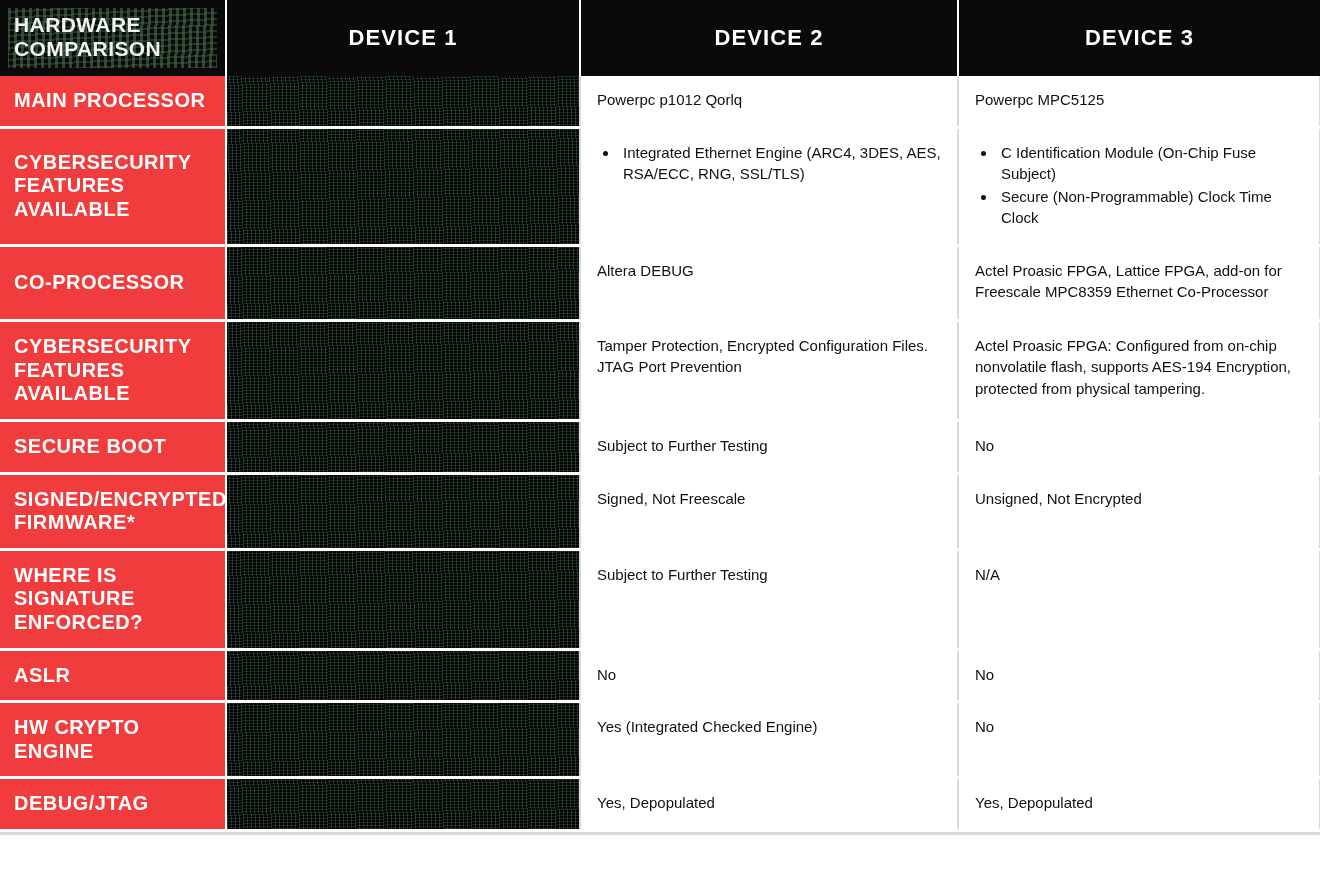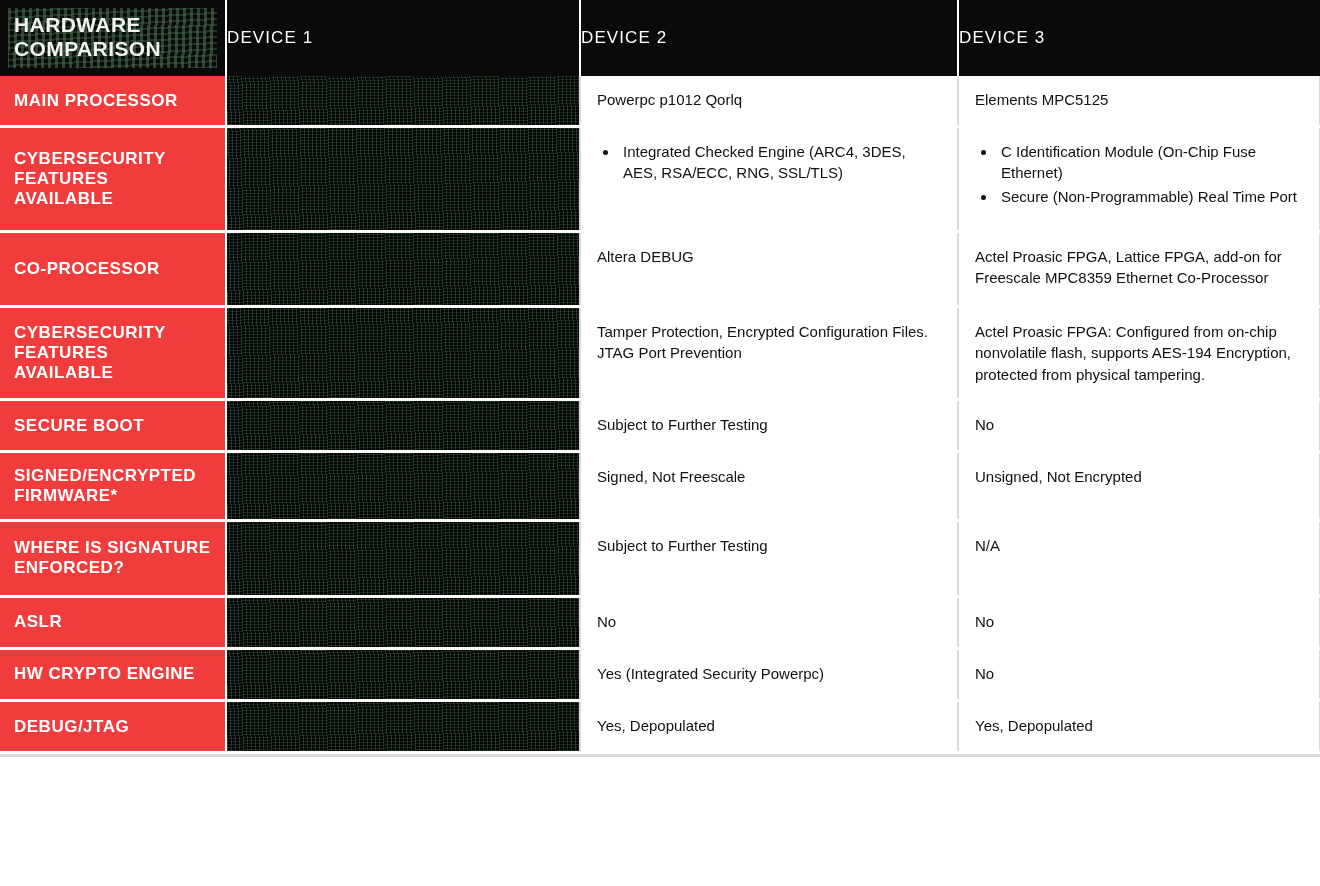--- a/index.html
+++ b/index.html
@@ -61,41 +61,41 @@
     background:
       repeating-linear-gradient(92deg, rgba(64,110,74,0.55) 0 3px, rgba(18,34,22,0.0) 3px 7px),
       repeating-linear-gradient(-3deg, rgba(70,120,82,0.35) 0 2px, rgba(0,0,0,0) 2px 6px);
     mix-blend-mode: screen;
     z-index: 3;
     pointer-events: none;
   }
   .hdr-dev {
     background: #0a0a0a;
     color: #ffffff;
-    text-align: left;
-    font-size: 17px;
-    font-weight: normal;
+    text-align: center;
+    font-size: 22px;
+    font-weight: bold;
     letter-spacing: 1.1px;
     height: 76px;
     box-sizing: border-box;
     text-transform: uppercase;
     border-left: 2px solid #ffffff;
   }
 
   tbody td {
     padding: 0;
     margin: 0;
     vertical-align: top;
   }
 
   
   .rowlabel {
     background: #f03c3c;
     color: #ffffff;
-    font-size: 17px;
+    font-size: 20px;
     font-weight: bold;
     letter-spacing: 0.5px;
     text-transform: uppercase;
     padding: 13px 14px 13px 14px;
     line-height: 1.18;
     border-bottom: 3px solid #ffffff;
     vertical-align: middle;
     box-sizing: border-box;
   }
 
@@ -200,40 +200,40 @@
         <th class="hdr-dev">DEVICE 1</th>
         <th class="hdr-dev">DEVICE 2</th>
         <th class="hdr-dev">DEVICE 3</th>
       </tr>
     </thead>
     <tbody id="tbody">
         <tr>
           <td class="rowlabel">MAIN PROCESSOR</td>
           <td class="redacted"><span class="txt">ARM Spear1380</span></td>
           <td class="cell"><span class="">Powerpc p1012 Qorlq</span></td>
-          <td class="cell"><span class="">Elements MPC5125</span></td>
+          <td class="cell"><span class="">Powerpc MPC5125</span></td>
         </tr>
         <tr>
           <td class="rowlabel">CYBERSECURITY FEATURES AVAILABLE</td>
           <td class="redacted">
             <ul>
               <li>C3 Cryptographic Accelerator</li>
               <li>Secure Boot Support</li>
               <li>JTAG Disable Option</li>
             </ul>
           </td>
           <td class="cell">
             <ul>
-              <li>Integrated Checked Engine (ARC4, 3DES, AES, RSA/ECC, RNG, SSL/TLS)</li>
+              <li>Integrated Ethernet Engine (ARC4, 3DES, AES, RSA/ECC, RNG, SSL/TLS)</li>
             </ul>
           </td>
           <td class="cell">
             <ul>
-              <li>C Identification Module (On-Chip Fuse Ethernet)</li>
-              <li>Secure (Non-Programmable) Real Time Port</li>
+              <li>C Identification Module (On-Chip Fuse Subject)</li>
+              <li>Secure (Non-Programmable) Clock Time Clock</li>
             </ul>
           </td>
         </tr>
         <tr>
           <td class="rowlabel">CO-PROCESSOR</td>
           <td class="redacted"><span class="txt">Co-Processor in Spear1380 and Altera FPGA</span></td>
           <td class="cell"><span class="">Altera DEBUG</span></td>
           <td class="cell"><span class="">Actel Proasic FPGA, Lattice FPGA, add-on for Freescale MPC8359 Ethernet Co-Processor</span></td>
         </tr>
         <tr>
@@ -262,21 +262,21 @@
         </tr>
         <tr>
           <td class="rowlabel">ASLR</td>
           <td class="redacted"><span class="txt">No</span></td>
           <td class="cell"><span class="">No</span></td>
           <td class="cell"><span class="">No</span></td>
         </tr>
         <tr>
           <td class="rowlabel">HW CRYPTO ENGINE</td>
           <td class="redacted"><span class="txt">Yes (C3 Cryptographic Accelerator)</span></td>
-          <td class="cell"><span class="">Yes (Integrated Security Powerpc)</span></td>
+          <td class="cell"><span class="">Yes (Integrated Checked Engine)</span></td>
           <td class="cell"><span class="">No</span></td>
         </tr>
         <tr>
           <td class="rowlabel">DEBUG/JTAG</td>
           <td class="redacted"><span class="txt">Yes, Depopulated</span></td>
           <td class="cell"><span class="">Yes, Depopulated</span></td>
           <td class="cell"><span class="">Yes, Depopulated</span></td>
         </tr>
       </tbody>
   </table>

